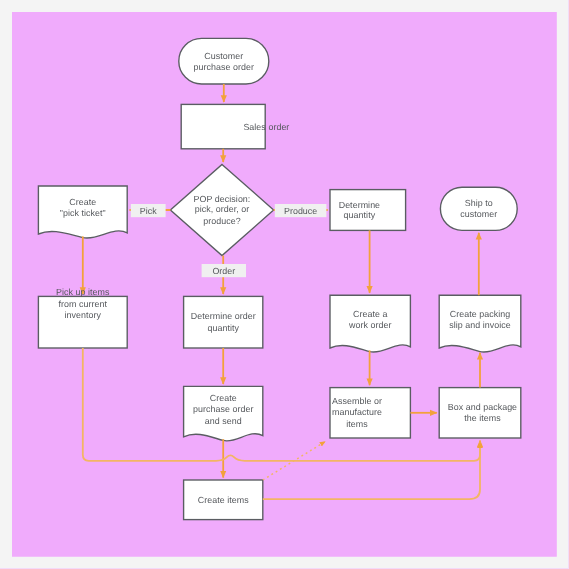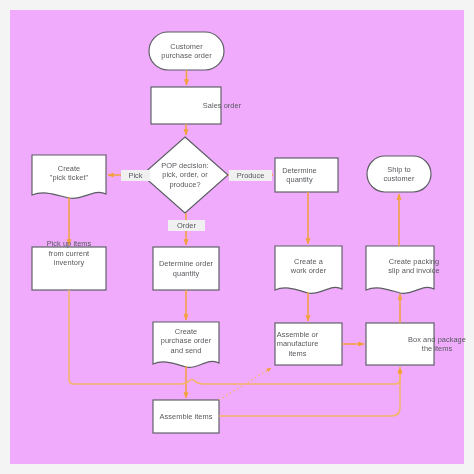--- a/index.html
+++ b/index.html
@@ -139,35 +139,35 @@
   <div class="node-label" style="left:32px; top:232px; width:74px; height:43px;">Pick up items
 from current
 inventory</div>
 
   <div class="node-label" style="left:153px; top:247px; width:66px; height:43px;">Determine order
 quantity</div>
 
   <div class="node-label" style="left:275px; top:246px; width:67px; height:40px;">Create a
 work order</div>
 
-  <div class="node-label" style="left:366px; top:246px; width:68px; height:40px;margin-left:14px;">Create packing
+  <div class="node-label" style="left:366px; top:246px; width:68px; height:40px;">Create packing
 slip and invoice</div>
 
   <div class="node-label" style="left:153px; top:322px; width:66px; height:38px;">Create
 purchase order
 and send</div>
 
   <div class="node-label" style="left:275px; top:323px; width:45px; height:42px;">Assemble or
 manufacture
 items</div>
 
-  <div class="node-label" style="left:366px; top:323px; width:72px; height:42px;margin-left:35px;">Box and package
+  <div class="node-label" style="left:366px; top:323px; width:72px; height:42px;">Box and package
 the items</div>
 
-  <div class="node-label" style="left:153px; top:400px; width:66px; height:33px;">Assemble items</div>
+  <div class="node-label" style="left:153px; top:400px; width:66px; height:33px;">Create items</div>
 
-  <div class="edge-label" style="left:109px; top:170px; width:27px; height:11px;margin-left:12px;">Pick</div>
+  <div class="edge-label" style="left:109px; top:170px; width:27px; height:11px;">Pick</div>
 
   <div class="edge-label" style="left:229px; top:170px; width:41px; height:11px;">Produce</div>
 
   <div class="edge-label" style="left:168px; top:220px; width:35px; height:11px;">Order</div>
 
 </div>
 
 </body></html>

